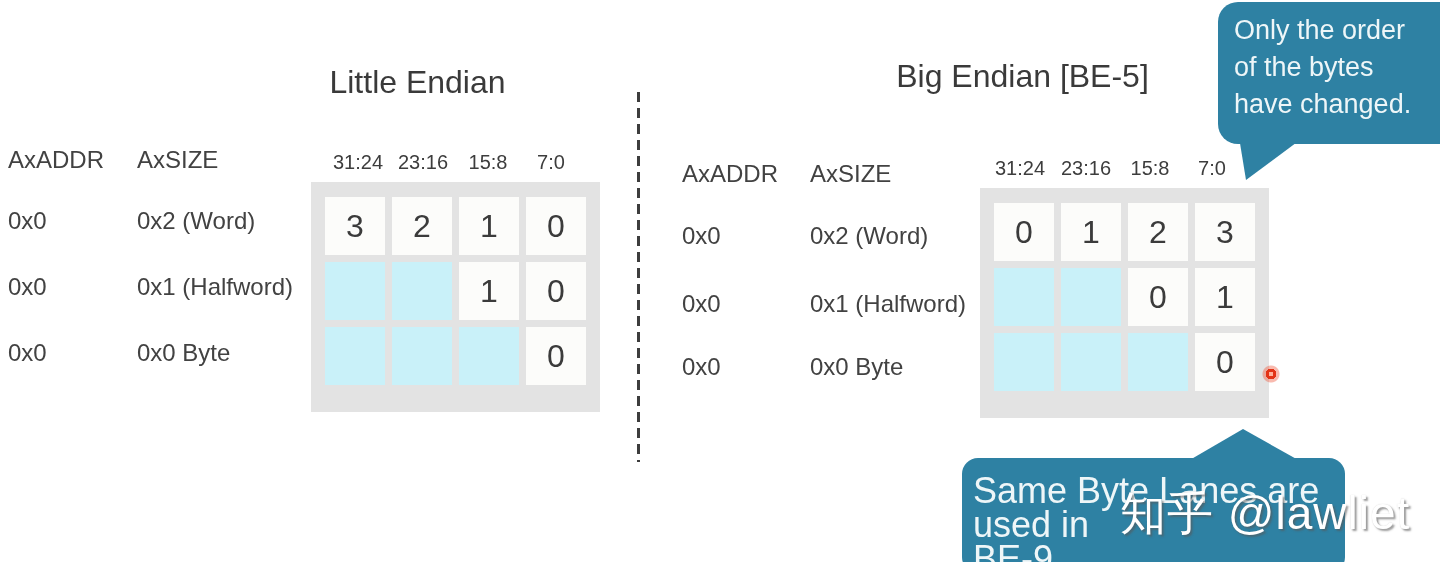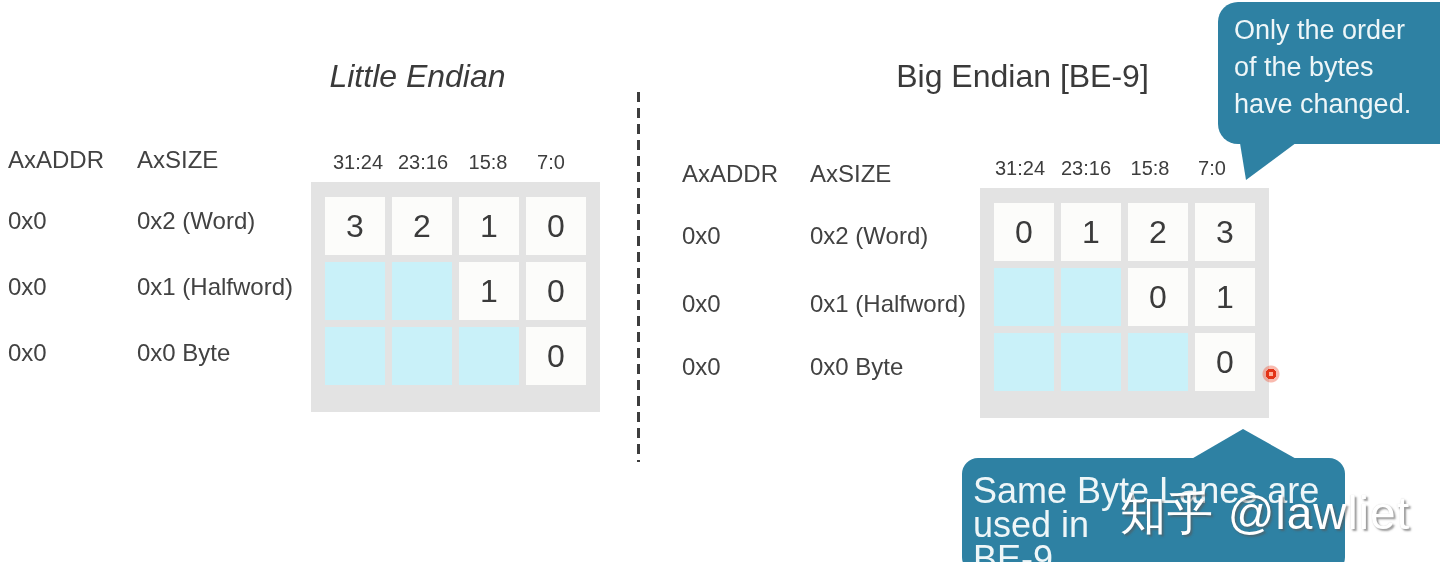--- a/index.html
+++ b/index.html
@@ -46,21 +46,21 @@
     position:absolute; left:1120px; top:483px; font-size:46px; color:#ffffff;
     text-shadow:2px 2px 2px rgba(88,88,88,0.60), 0 0 1px rgba(120,120,120,0.35);
     letter-spacing:1px; z-index:5;
   }
 </style>
 </head>
 <body>
 
 <div class="stage">
 
-  <div class="t title" style="left:270px; top:58px; width:295px;font-style:italic;">Little Endian</div>
+  <div class="t title" style="left:270px; top:64px; width:295px;">Little Endian</div>
 
   <div class="t lbl" style="left:8px;  top:146px;">AxADDR</div>
   <div class="t lbl" style="left:137px; top:146px;">AxSIZE</div>
 
   <div class="t lbl" style="left:8px;  top:207px;">0x0</div>
   <div class="t lbl" style="left:137px; top:207px;">0x2 (Word)</div>
   <div class="t lbl" style="left:8px;  top:273px;">0x0</div>
   <div class="t lbl" style="left:137px; top:273px;">0x1 (Halfword)</div>
   <div class="t lbl" style="left:8px;  top:339px;">0x0</div>
   <div class="t lbl" style="left:137px; top:339px;">0x0 Byte</div>
@@ -80,21 +80,21 @@
     <div class="cell w">1</div>
     <div class="cell w">0</div>
     <div class="cell b"></div>
     <div class="cell b"></div>
     <div class="cell b"></div>
     <div class="cell w">0</div>
   </div>
 
   <div class="divider"></div>
 
-  <div class="t title" style="left:870px; top:58px; width:305px;">Big Endian [BE-9]</div>
+  <div class="t title" style="left:870px; top:58px; width:305px;">Big Endian [BE-5]</div>
 
   <div class="t lbl" style="left:682px; top:160px;">AxADDR</div>
   <div class="t lbl" style="left:810px; top:160px;">AxSIZE</div>
 
   <div class="t lbl" style="left:682px; top:222px;">0x0</div>
   <div class="t lbl" style="left:810px; top:222px;">0x2 (Word)</div>
   <div class="t lbl" style="left:682px; top:290px;">0x0</div>
   <div class="t lbl" style="left:810px; top:290px;">0x1 (Halfword)</div>
   <div class="t lbl" style="left:682px; top:353px;">0x0</div>
   <div class="t lbl" style="left:810px; top:353px;">0x0 Byte</div>

